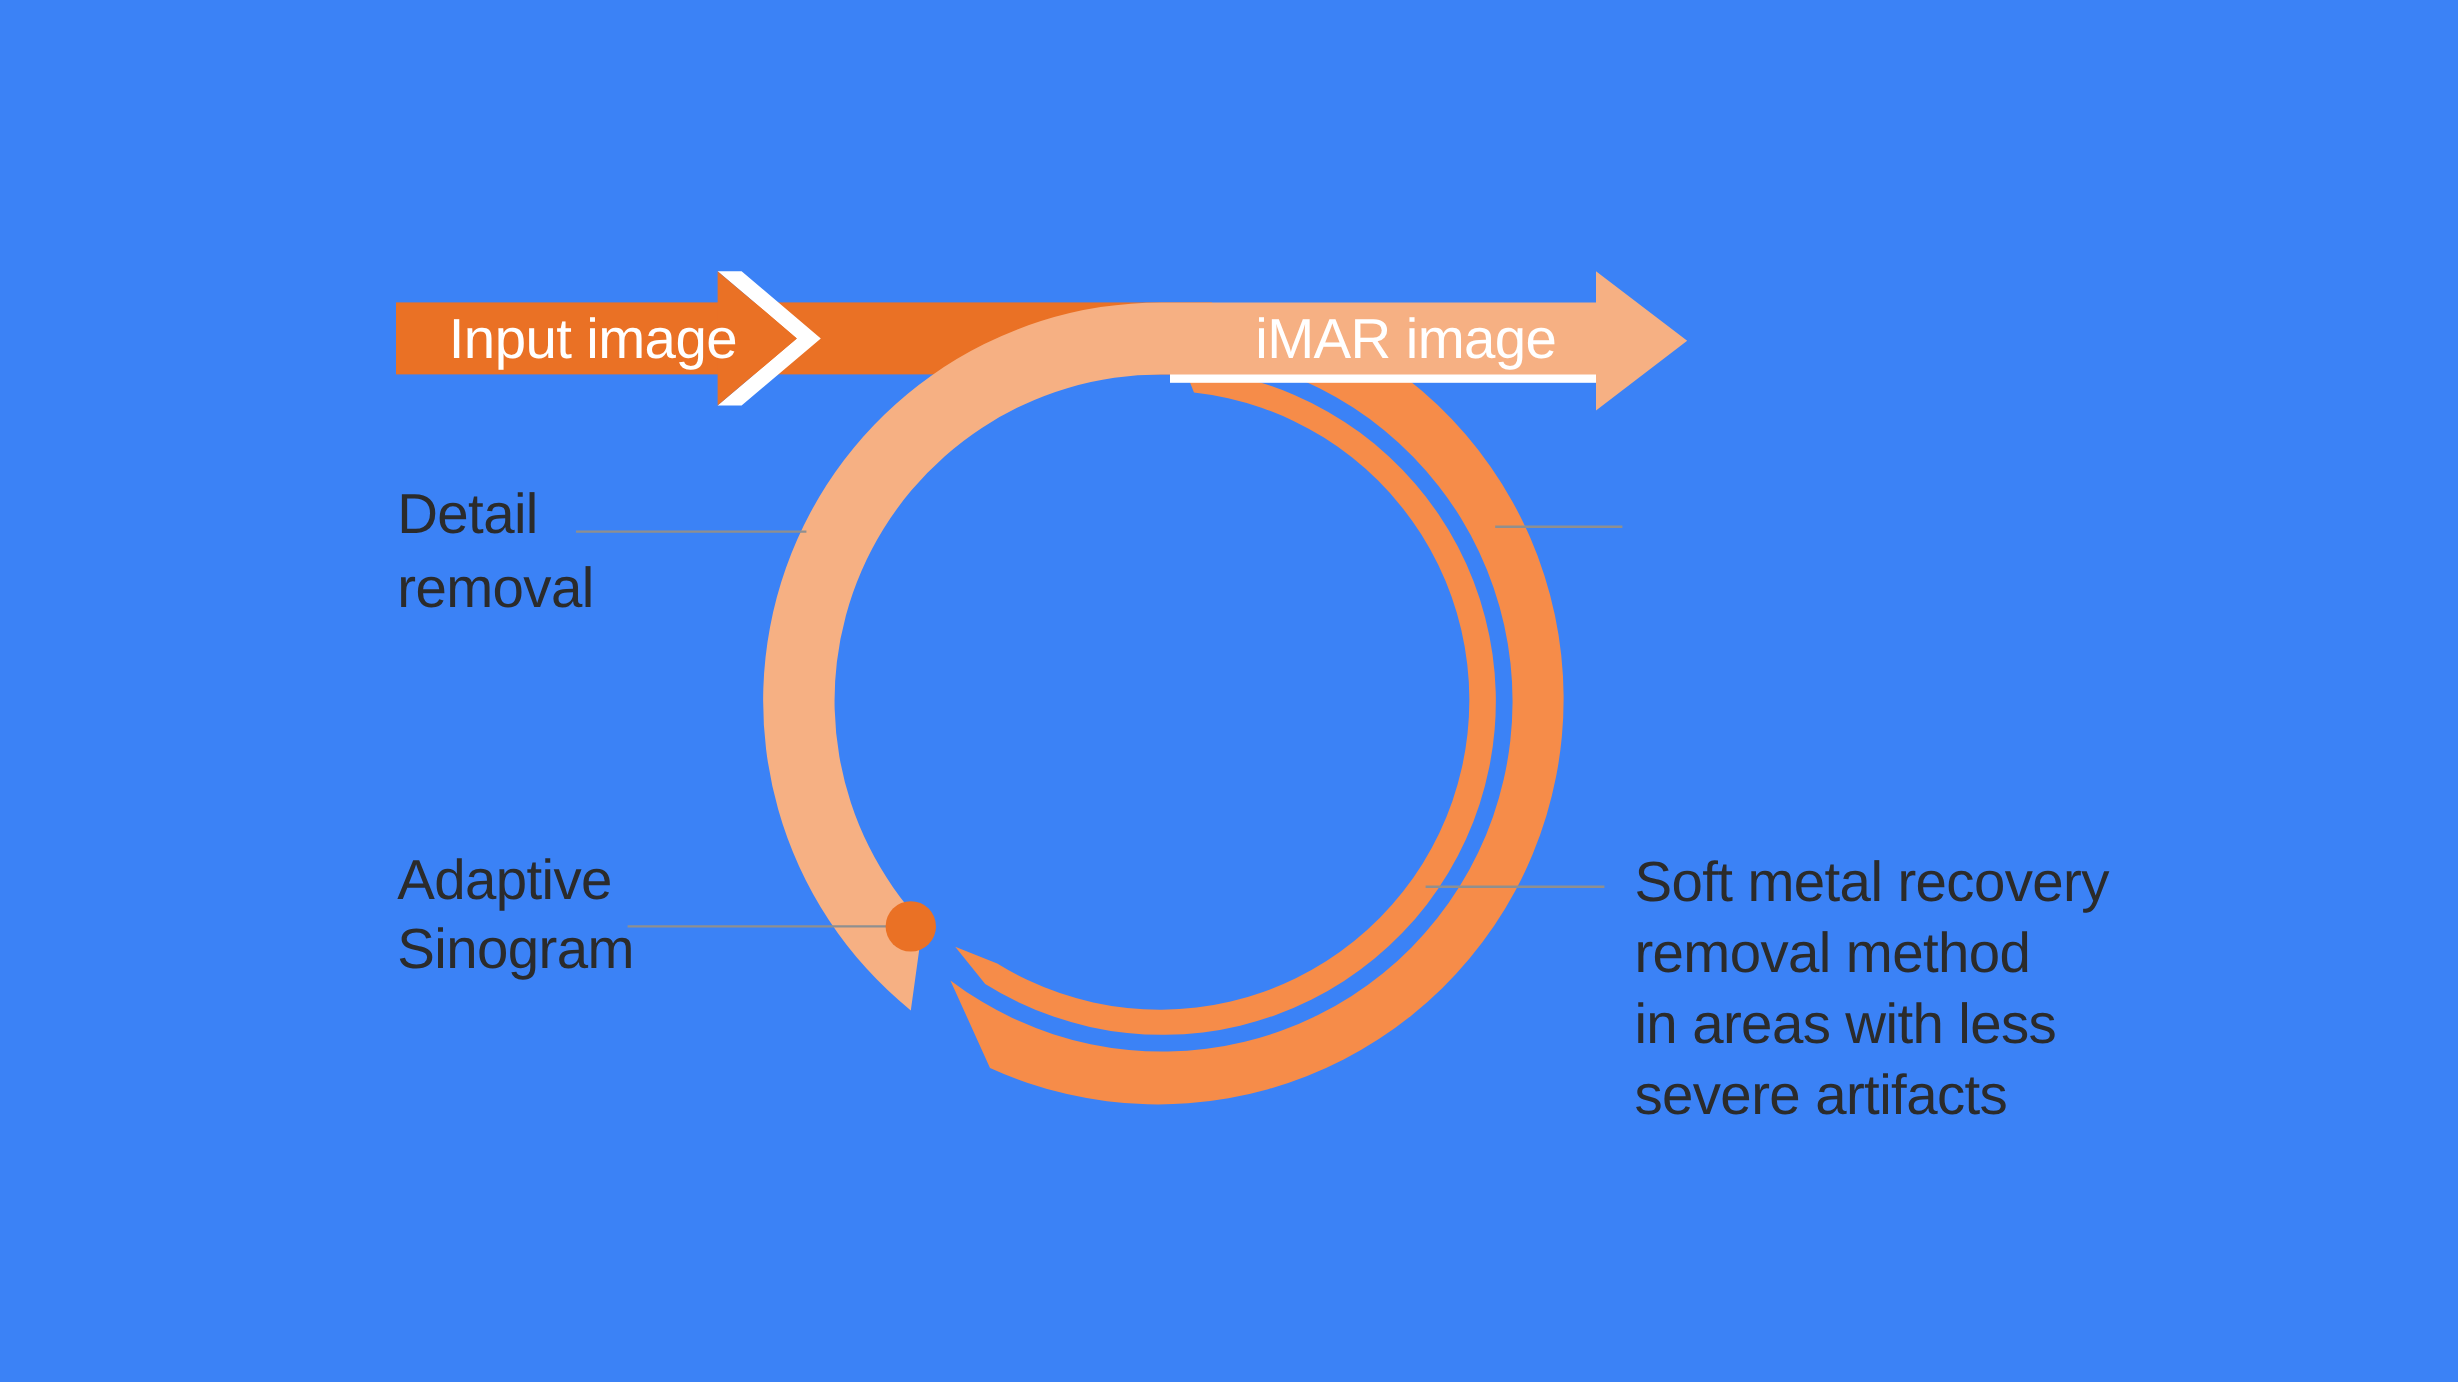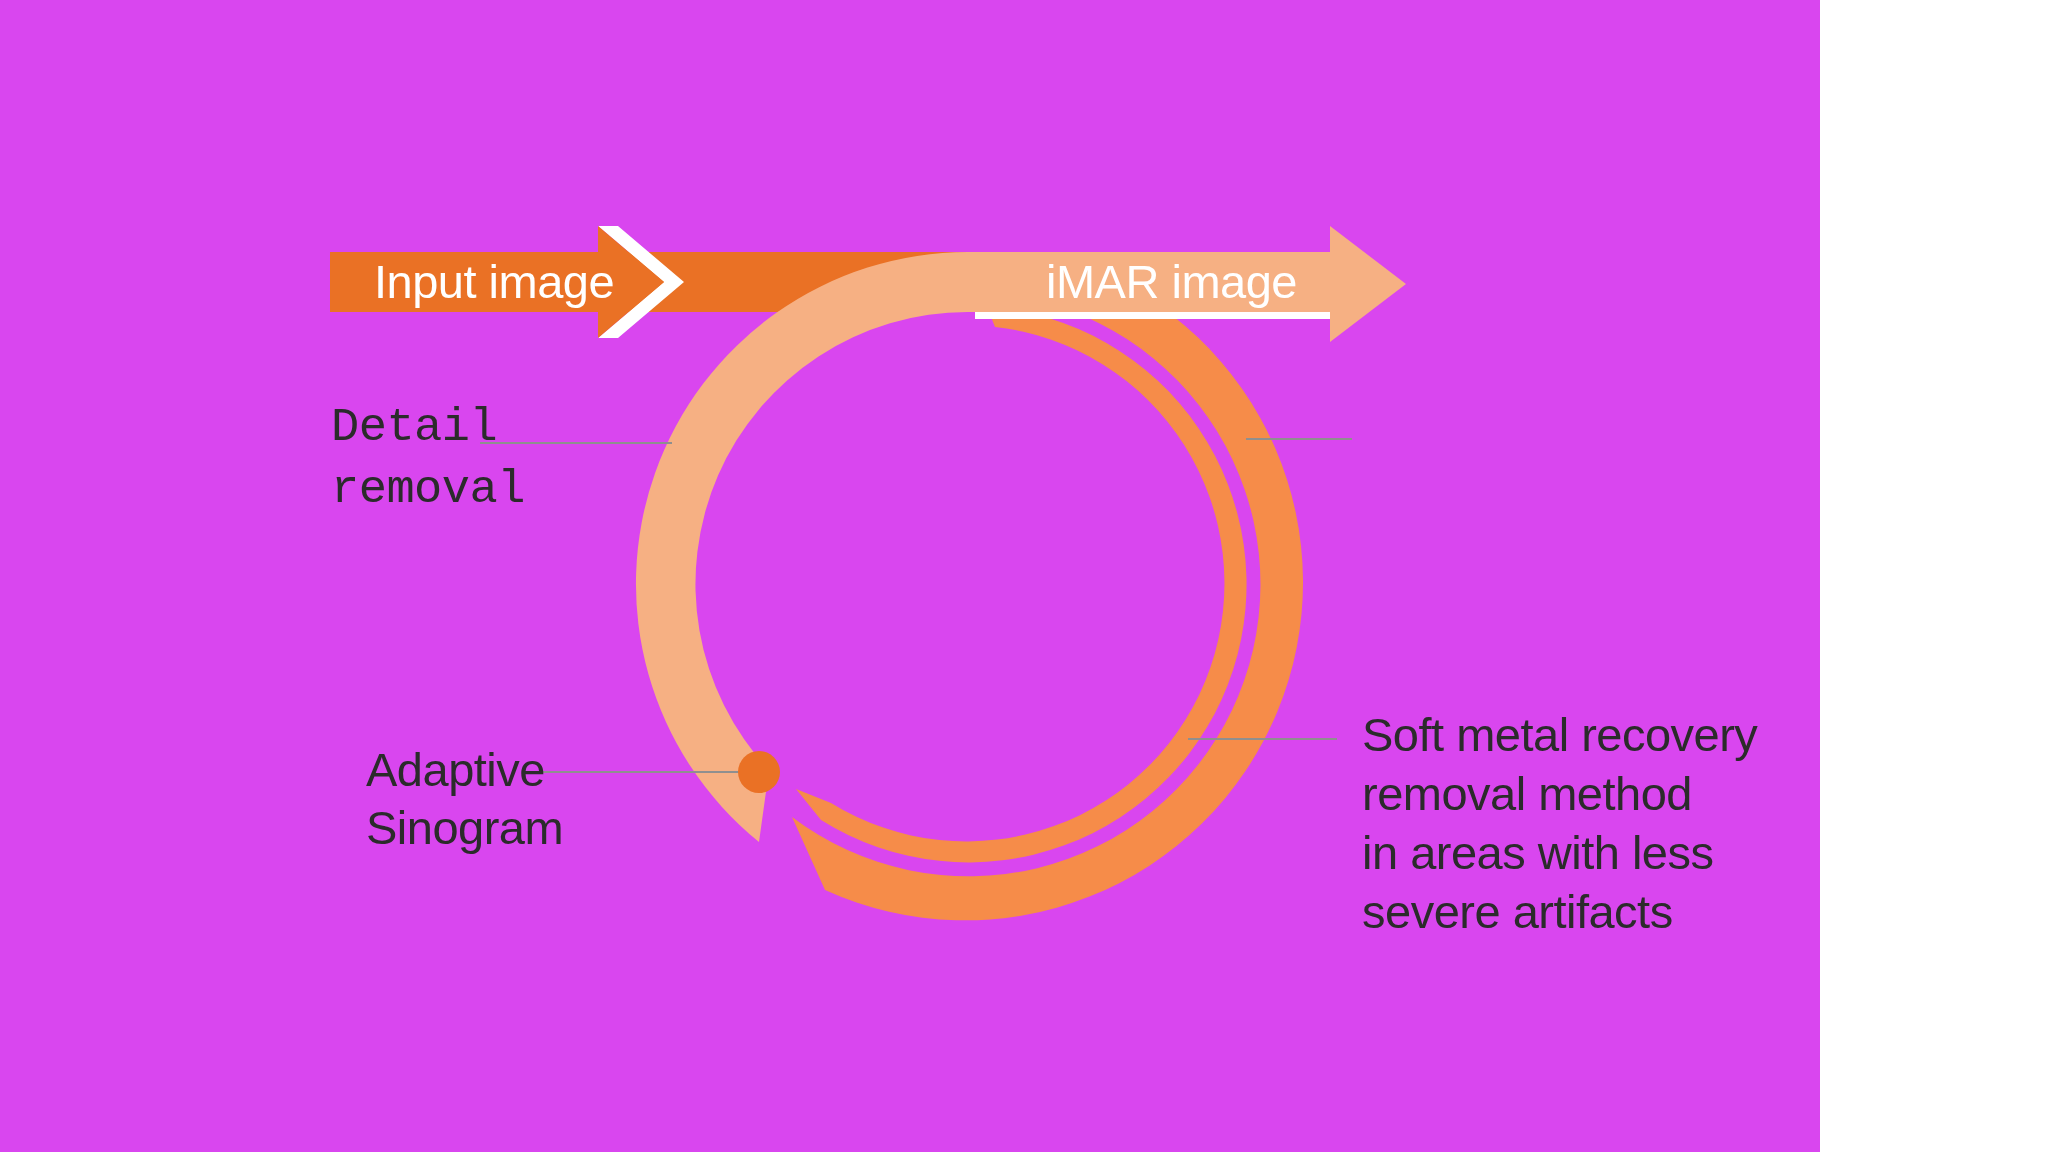--- a/index.html
+++ b/index.html
@@ -2,23 +2,23 @@
 <html><head>
 <meta charset="utf-8">
 <style>
   html, body {
     margin: 0;
     padding: 0;
     background: #ffffff;
   }
   #stage {
     position: relative;
-    width: 1820px;
+    width: 2048px;
     height: 1152px;
-    background: #d946ef;
+    background: #3b82f6;
     overflow: hidden;
     font-family: "Liberation Sans", "DejaVu Sans", sans-serif;
   }
   #diagram-svg {
     position: absolute;
     left: 0;
     top: 0;
   }
   .txt {
     position: absolute;
@@ -28,21 +28,21 @@
     white-space: nowrap;
   }
   .arrow-txt {
     position: absolute;
     color: #ffffff;
     font-size: 47px;
     letter-spacing: -0.5px;
     line-height: 60px;
     white-space: nowrap;
   }
-  .lh62 { line-height: 62px; font-family: Liberation Mono, monospace; }
+  .lh62 { line-height: 62px; }
   .lh58 { line-height: 58px; }
   .lh59 { line-height: 59px; }
 </style>
 </head>
 <body>
 
 <div id="stage">
 
   <svg id="diagram-svg" width="2048" height="1152" viewBox="0 0 2048 1152">
 
@@ -79,21 +79,21 @@
   <div class="arrow-txt" style="left:374px; top:252px;">Input image</div>
 
   <div class="arrow-txt" style="left:1046px; top:252px;">iMAR image</div>
 
   <div class="txt lh62" style="left:331px; top:397px;">
     <div>Detail</div>
     <div>removal</div>
   </div>
 
 
-  <div class="txt lh58" style="left:331px; top:741px;margin-left:35px;">
+  <div class="txt lh58" style="left:331px; top:704px;">
     <div>Adaptive</div>
     <div>Sinogram</div>
   </div>
 
   <div class="txt lh59" style="left:1362px; top:705px;">
     <div>Soft metal recovery</div>
     <div>removal method</div>
     <div>in areas with less</div>
     <div>severe artifacts</div>
   </div>

